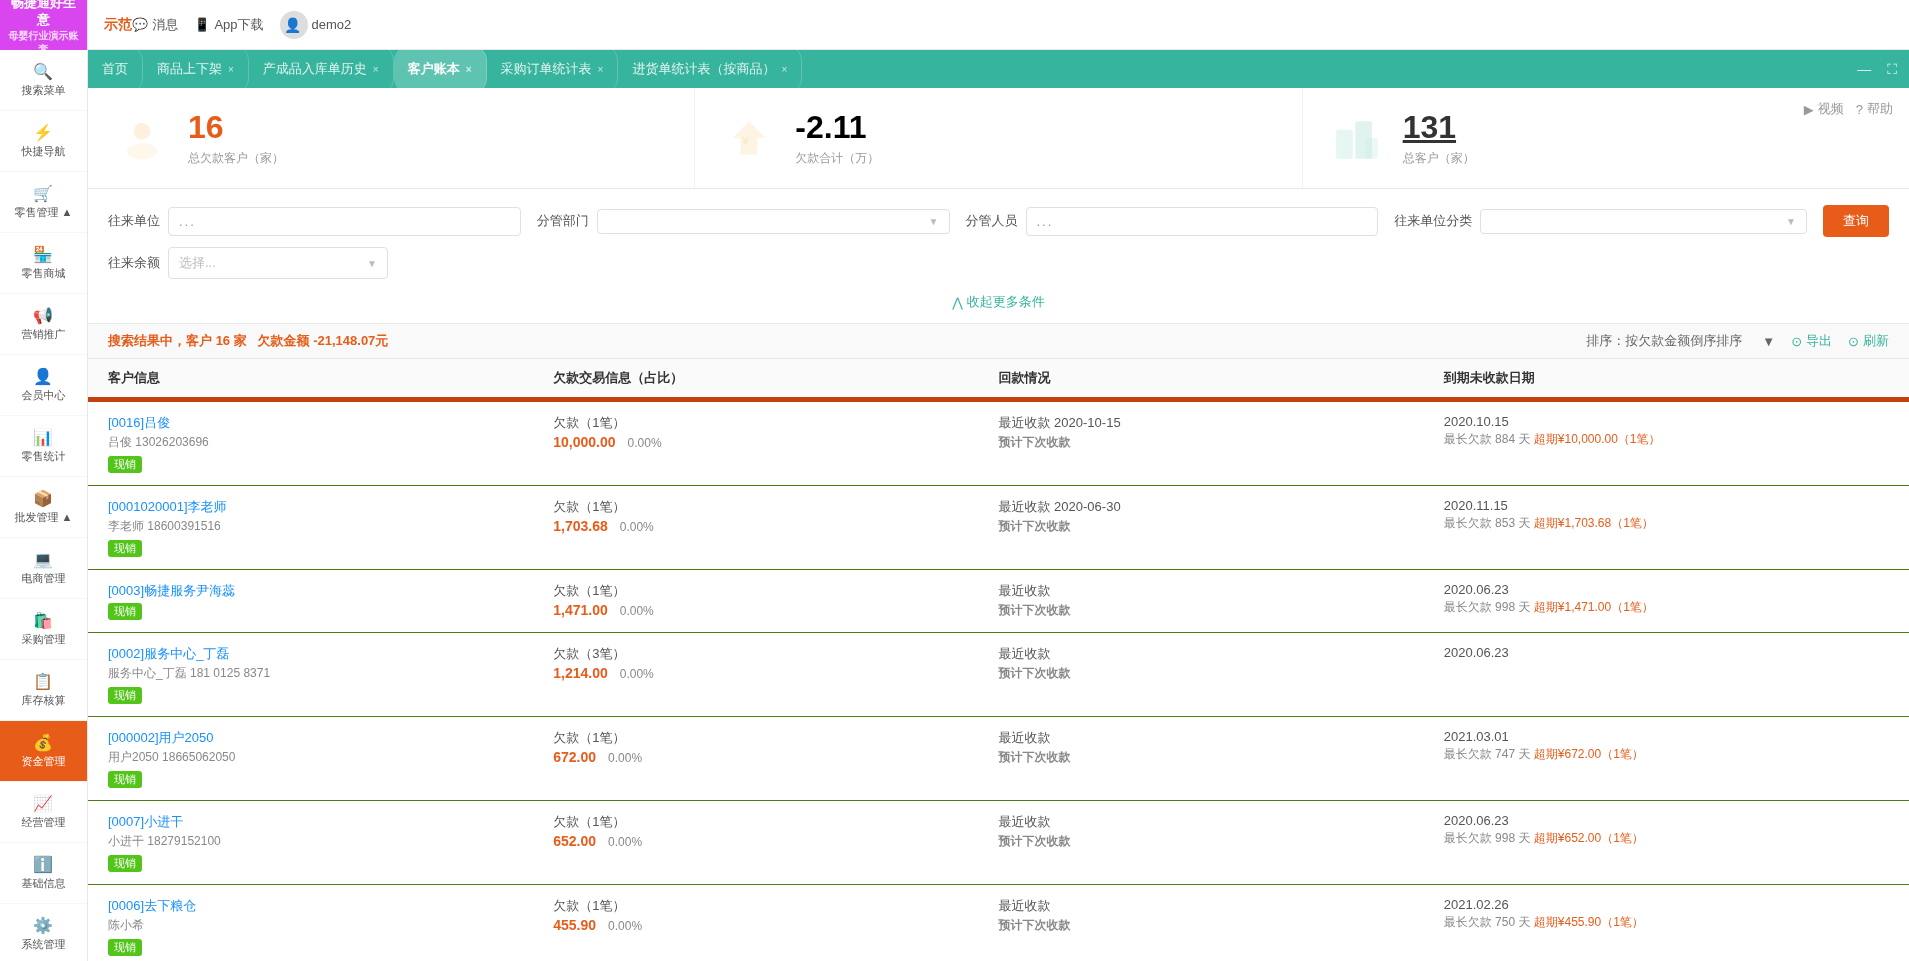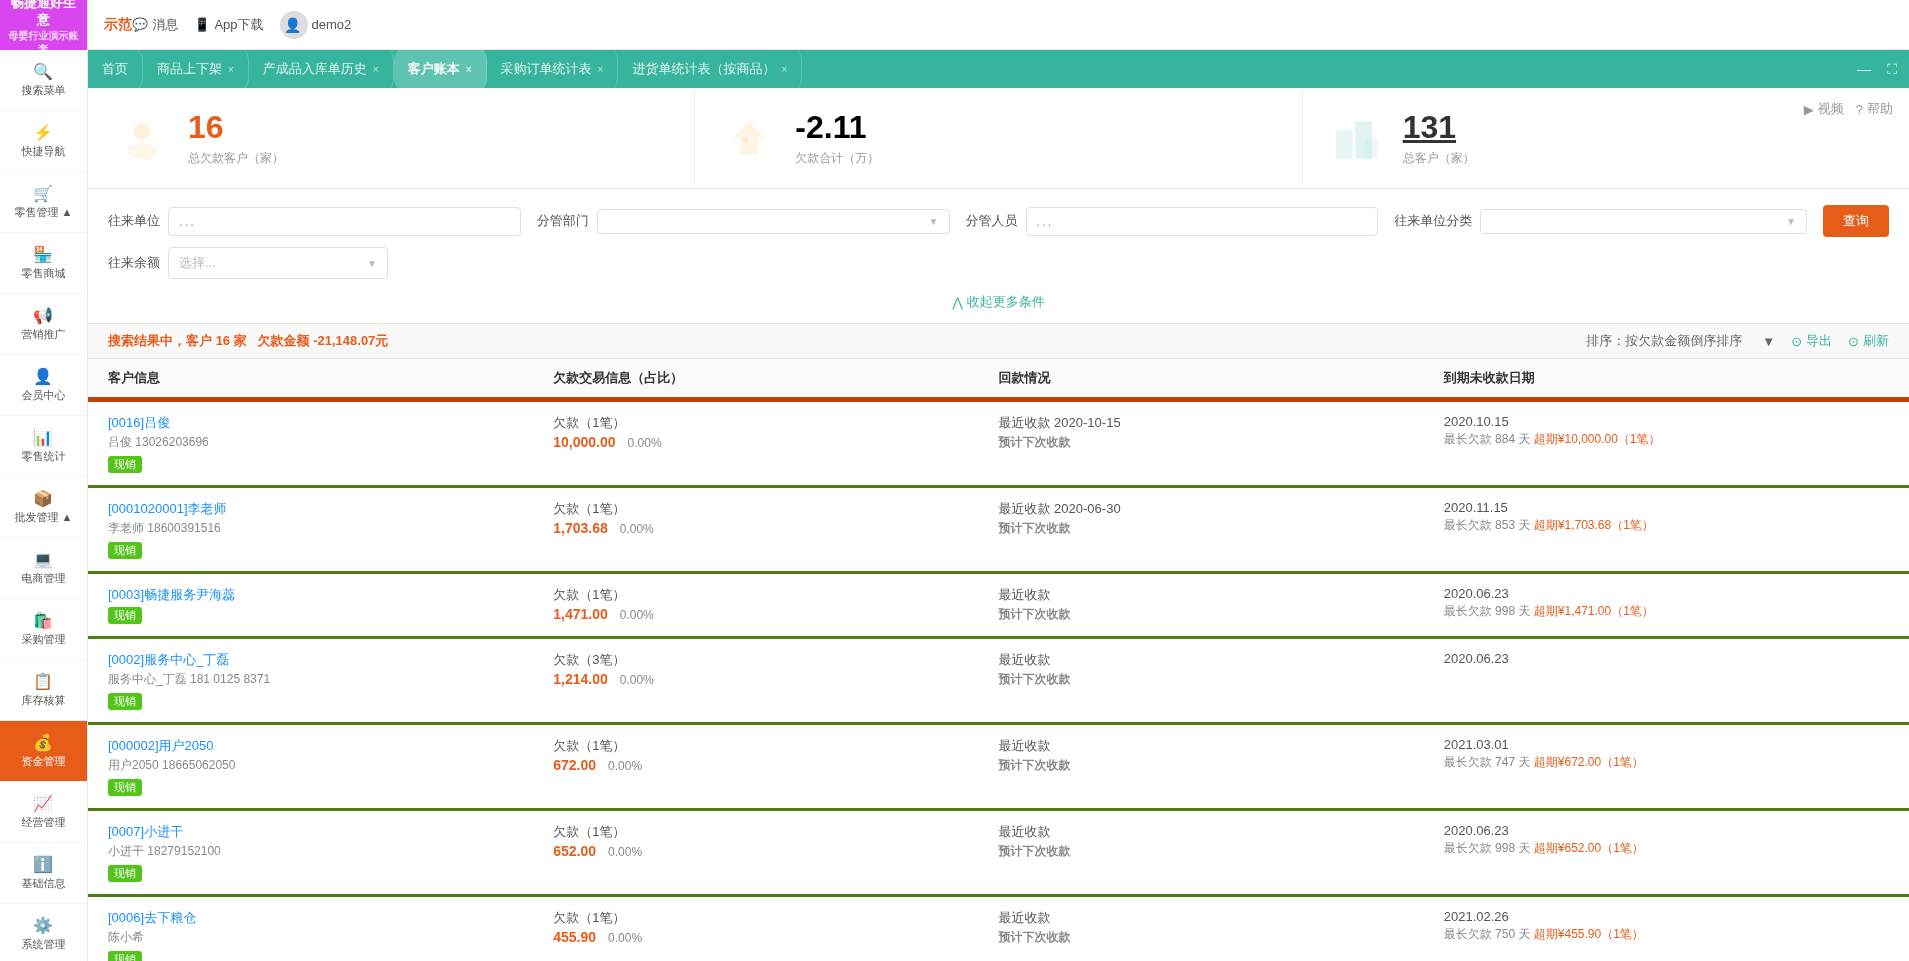--- a/index.html
+++ b/index.html
@@ -68,21 +68,21 @@
     .result-bar { display: flex; align-items: center; justify-content: space-between; padding: 8px 20px; background: #f9f9f9; border-bottom: 1px solid #e8e8e8; }
     .result-info { font-size: 13px; color: #555; }
     .result-info span { color: #e85c1a; font-weight: bold; }
     .result-actions { display: flex; align-items: center; gap: 16px; font-size: 13px; color: #666; }
     .result-sort { display: flex; align-items: center; gap: 20px; cursor: pointer; }
     .result-action-btn { display: flex; align-items: center; gap: 4px; cursor: pointer; color: #37b49e; }
 
     
     .table-container { background: #fff; }
     .table-header { display: grid; grid-template-columns: 2fr 2fr 2fr 2fr; padding: 10px 20px; background: #fafafa; border-bottom: 5px solid #c2410c; font-weight: bold; font-size: 13px; color: #333; }
-    .table-row { display: grid; grid-template-columns: 2fr 2fr 2fr 2fr; padding: 12px 20px; border-bottom: 3px solid #4d7c0f; align-items: start; }
+    .table-row { display: grid; grid-template-columns: 2fr 2fr 2fr 2fr; padding: 12px 20px; border-bottom: 1px solid #4d7c0f; align-items: start; }
     .customer-name { color: #1890ff; font-size: 13px; cursor: pointer; }
     .customer-sub { color: #888; font-size: 12px; margin: 2px 0; }
     .badge { display: inline-block; background: #52c41a; color: #fff; font-size: 11px; padding: 1px 6px; border-radius: 3px; margin-top: 3px; }
     .debt-count { font-size: 13px; color: #555; }
     .debt-amount { color: #e85c1a; font-size: 14px; font-weight: bold; margin-top: 2px; }
     .debt-ratio { color: #888; font-size: 12px; margin-left: 8px; }
     .debt-cell { display: flex; align-items: baseline; gap: 4px; }
     .recovery-date { font-size: 13px; color: #555; }
     .recovery-next { color: #888; font-size: 12px; margin-top: 2px; font-weight: bold; }
     .overdue-date { font-size: 13px; color: #555; }

